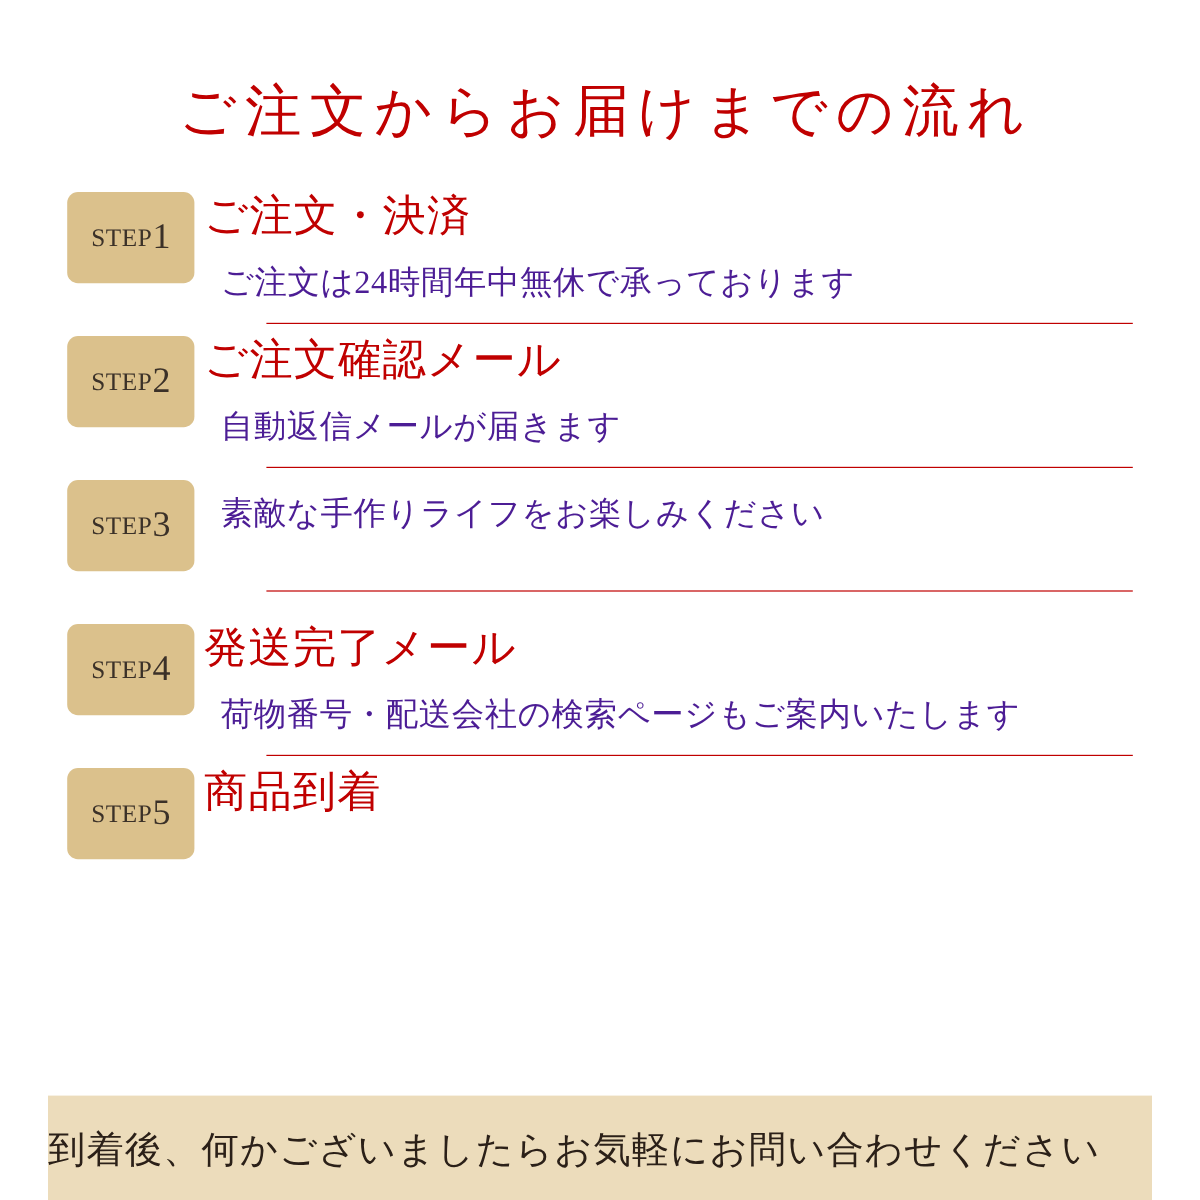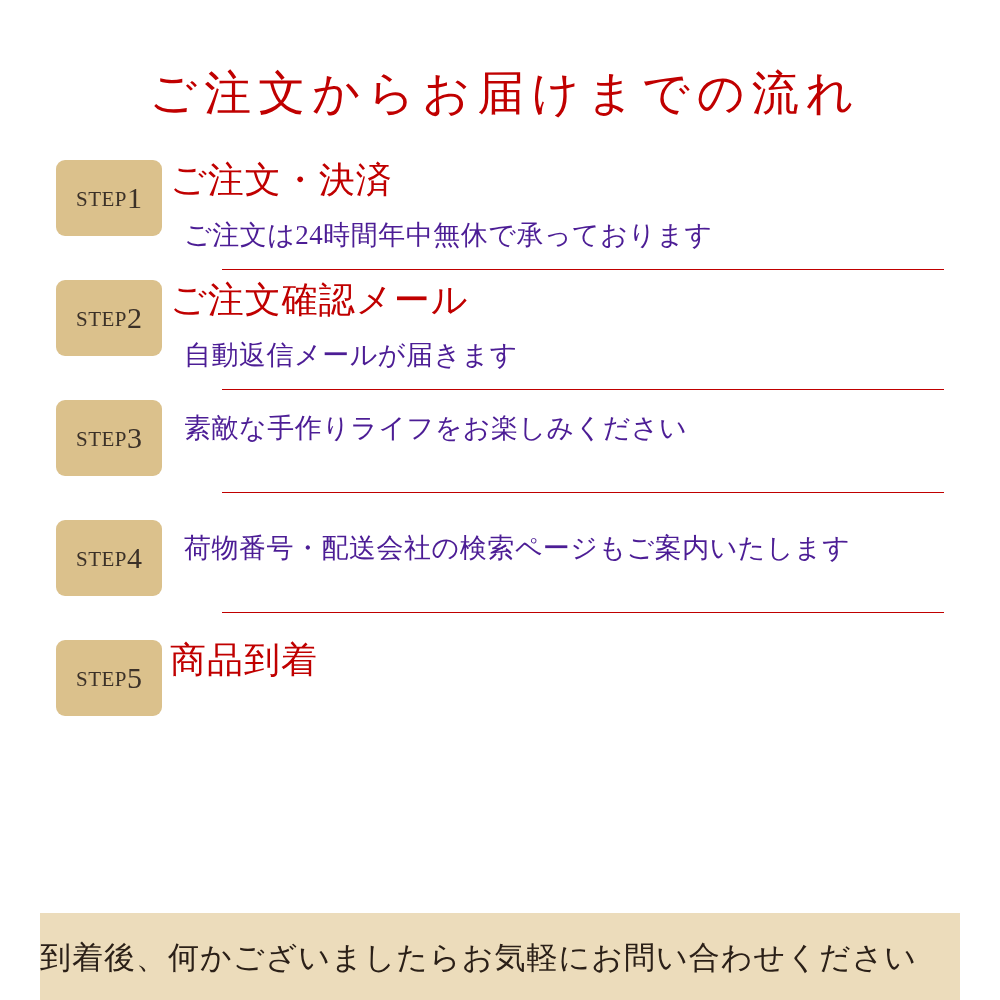--- a/index.html
+++ b/index.html
@@ -163,20 +163,21 @@
       </div>
       <hr class="divider">
     </div>
 
     <div class="step">
       <div class="step-row">
         <div class="badge">
           <span class="badge-text"><span>STEP</span><span class="num">4</span></span>
         </div>
         <div class="step-body">
+          <p class="step-title">発送完了メール</p>
           <p class="step-desc">荷物番号・配送会社の検索ページもご案内いたします</p>
         </div>
       </div>
       <hr class="divider">
     </div>
 
     <div class="step last">
       <div class="step-row">
         <div class="badge">
           <span class="badge-text"><span>STEP</span><span class="num">5</span></span>

